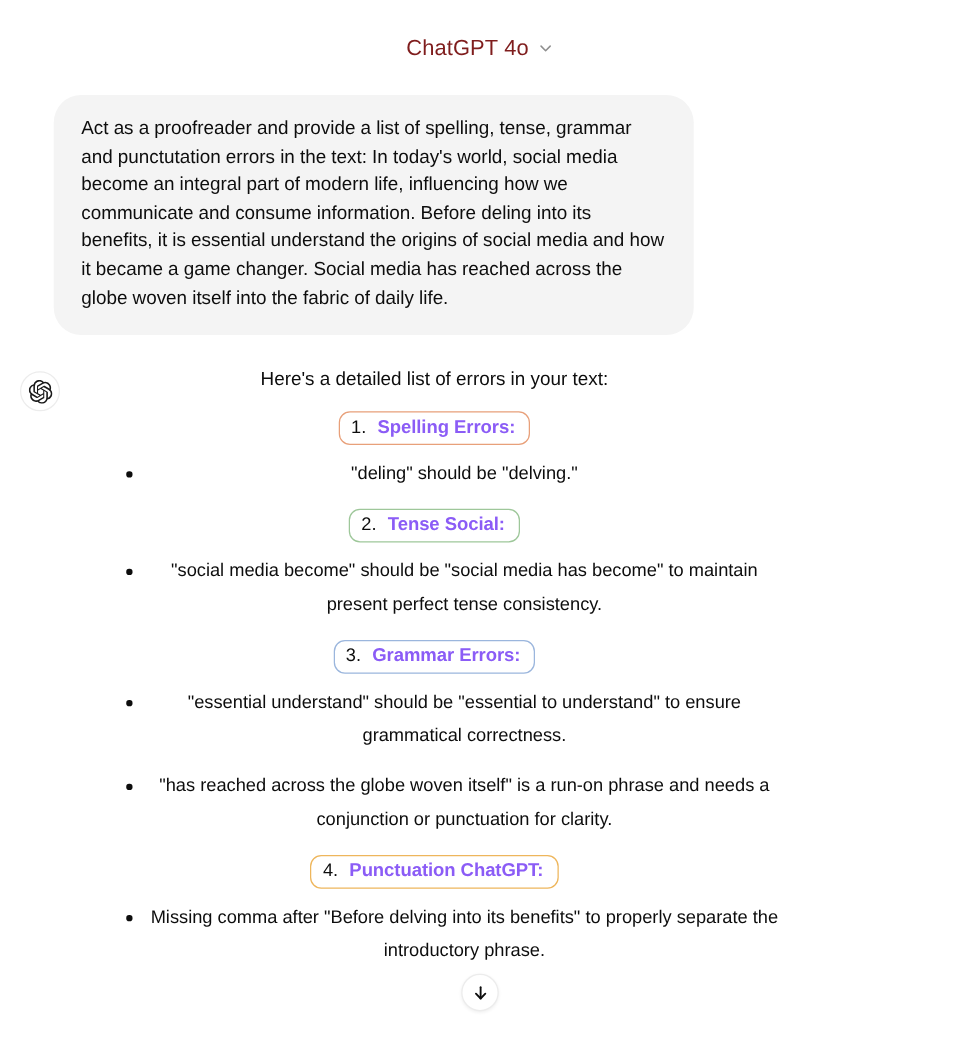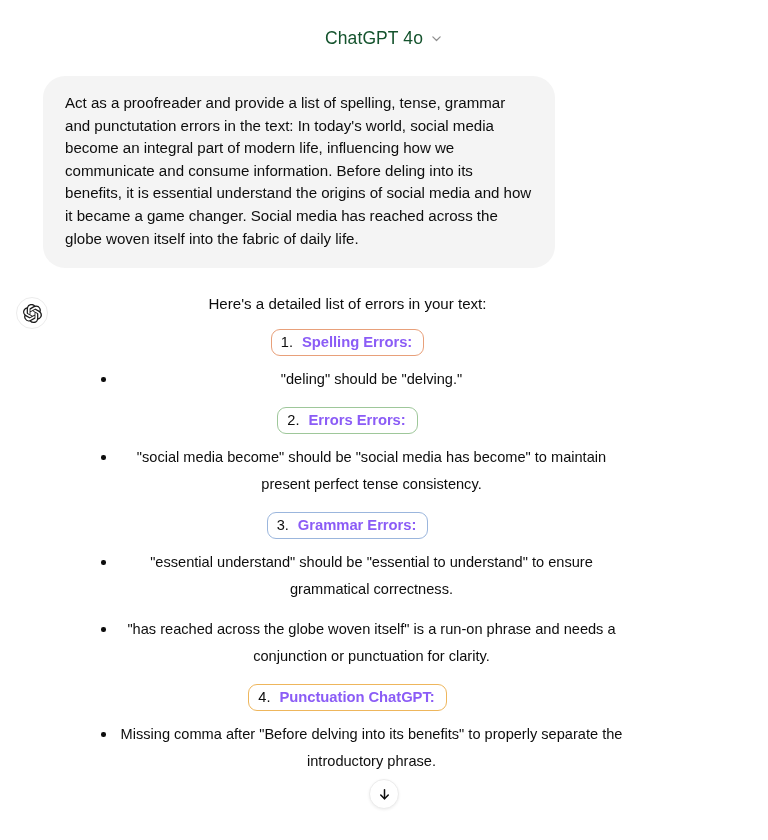--- a/index.html
+++ b/index.html
@@ -29,21 +29,21 @@
   .model-switcher {
     display: flex;
     align-items: center;
     gap: 7px;
     padding: 4px 10px;
     border-radius: 8px;
     cursor: pointer;
   }
   .model-name {
     font-size: 17.5px;
-    color: #14532d;
+    color: #7f1d1d;
     letter-spacing: 0.1px;
   }
   .chevron {
     display: block;
     width: 13px;
     height: 13px;
   }
   .chevron svg { display: block; }
 
   
@@ -218,21 +218,21 @@
           <span class="section-title">Spelling Errors:</span>
         </div>
         <ul class="bullets">
           <li>"deling" should be "delving."</li>
         </ul>
       </div>
 
       <div class="section">
         <div class="section-heading c-green">
           <span class="section-num">2.</span>
-          <span class="section-title">Errors Errors:</span>
+          <span class="section-title">Tense Social:</span>
         </div>
         <ul class="bullets">
           <li>"social media become" should be "social media has become" to maintain present perfect tense consistency.</li>
         </ul>
       </div>
 
       <div class="section">
         <div class="section-heading c-blue">
           <span class="section-num">3.</span>
           <span class="section-title">Grammar Errors:</span>

